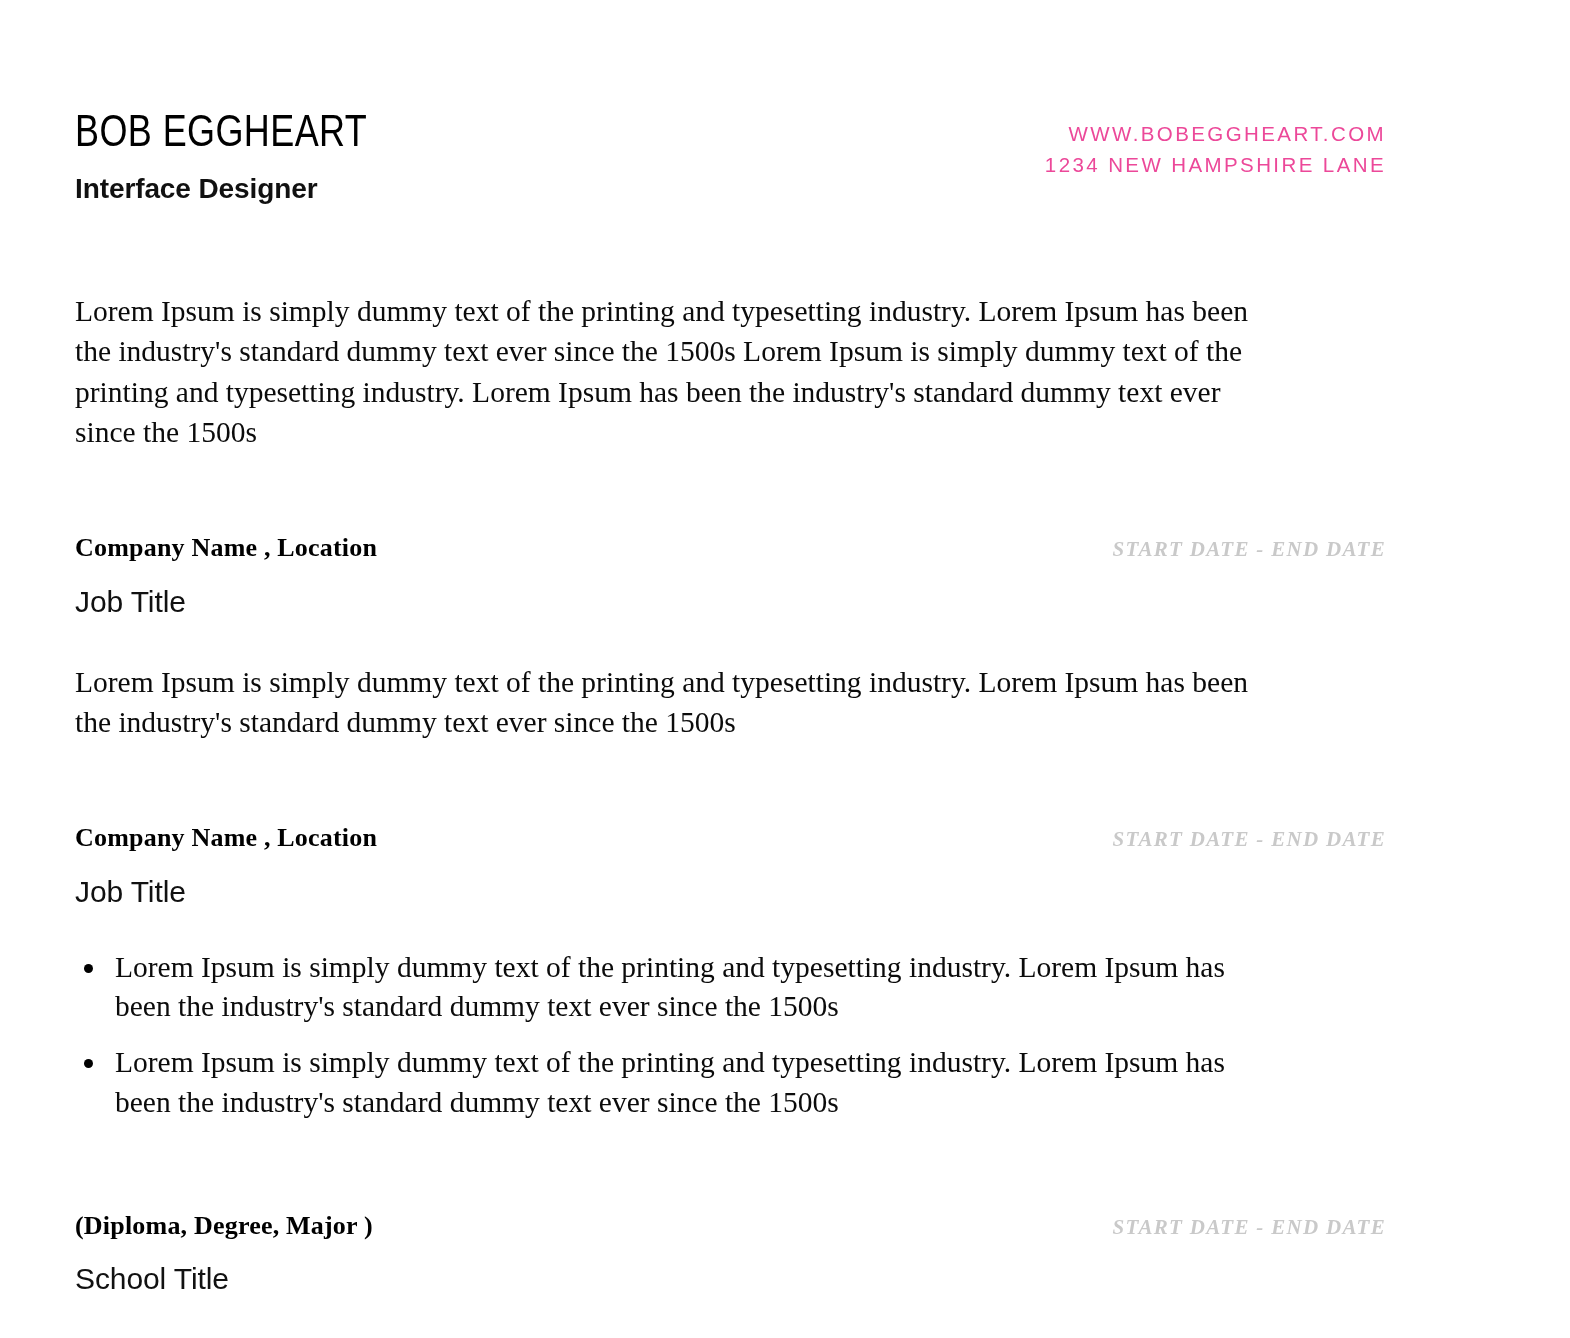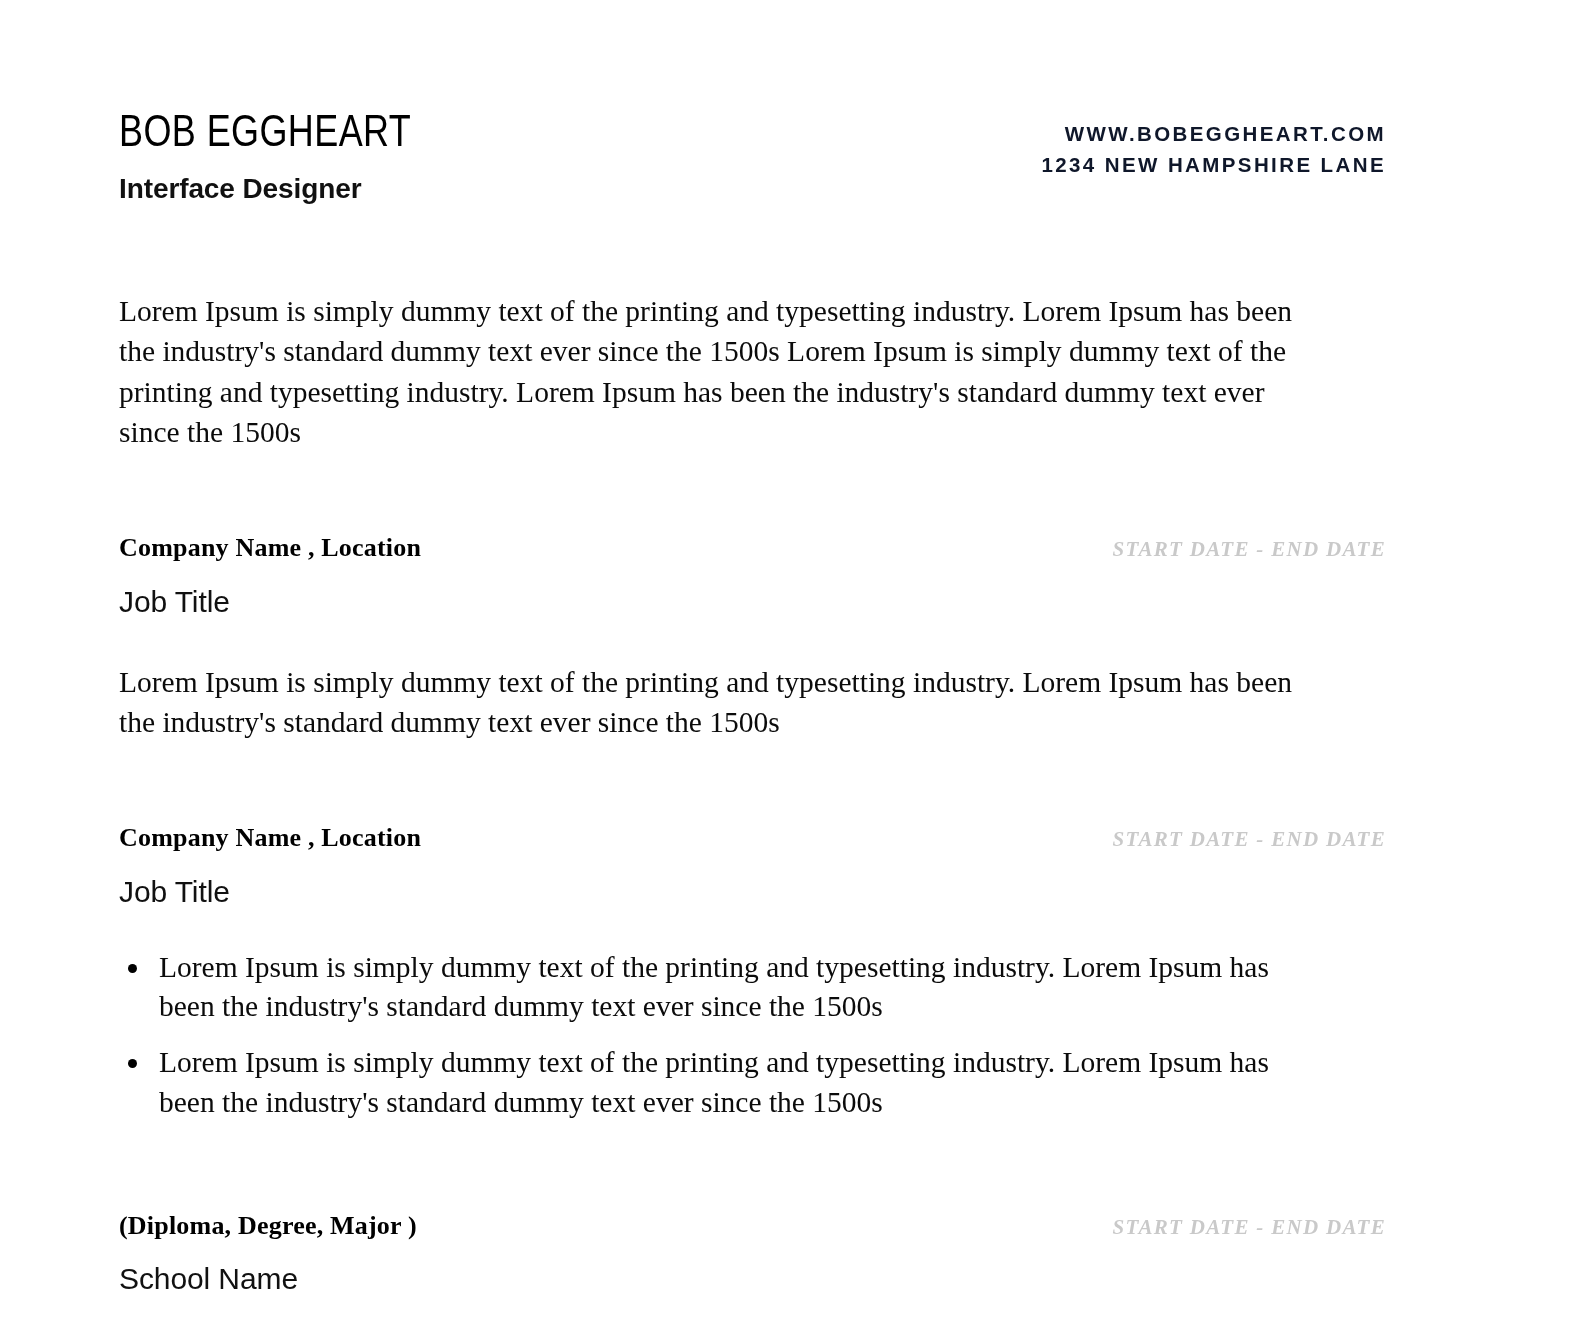--- a/index.html
+++ b/index.html
@@ -15,21 +15,21 @@
     color: #000000;
     -webkit-font-smoothing: antialiased;
   }
 
   .page {
     position: relative;
     width: 1570px;
     height: 1338px;
     background: #ffffff;
     box-sizing: border-box;
-    padding: 0 184px 0 119px;
+    padding: 0 184px 0 75px;
   }
 
   
   .header {
     display: flex;
     align-items: flex-start;
     justify-content: space-between;
     padding-top: 108px;
   }
 
@@ -62,23 +62,23 @@
 
   .contact {
     flex: 0 0 auto;
     text-align: right;
     padding-top: 10px;
   }
 
   .contact-line {
     font-family: "Liberation Sans", sans-serif;
     font-size: 20.5px;
-    font-weight: 700;
+    font-weight: 400;
     letter-spacing: 2.4px;
-    color: #0f172a;
+    color: #ec4899;
     line-height: 1.52;
     white-space: nowrap;
   }
 
   
   .summary {
     margin-top: 86px;
   }
 
   .para {
@@ -223,17 +223,17 @@
       <li>Lorem Ipsum is simply dummy text of the printing and typesetting industry. Lorem Ipsum has been the industry's standard dummy text ever since the 1500s</li>
       <li>Lorem Ipsum is simply dummy text of the printing and typesetting industry. Lorem Ipsum has been the industry's standard dummy text ever since the 1500s</li>
     </ul>
   </div>
 
   <div class="education">
     <div class="entry-head">
       <div class="entry-org">(Diploma, Degree, Major )</div>
       <div class="entry-dates">START DATE - END DATE</div>
     </div>
-    <div class="entry-title">School Name</div>
+    <div class="entry-title">School Title</div>
     <p class="para edu-para">Lorem Ipsum is simply dummy text of the printing and typesetting industry. Lorem Ipsum has been the industry's standard dummy text ever since the 1500s</p>
   </div>
 
 </div>
 
 </body></html>

